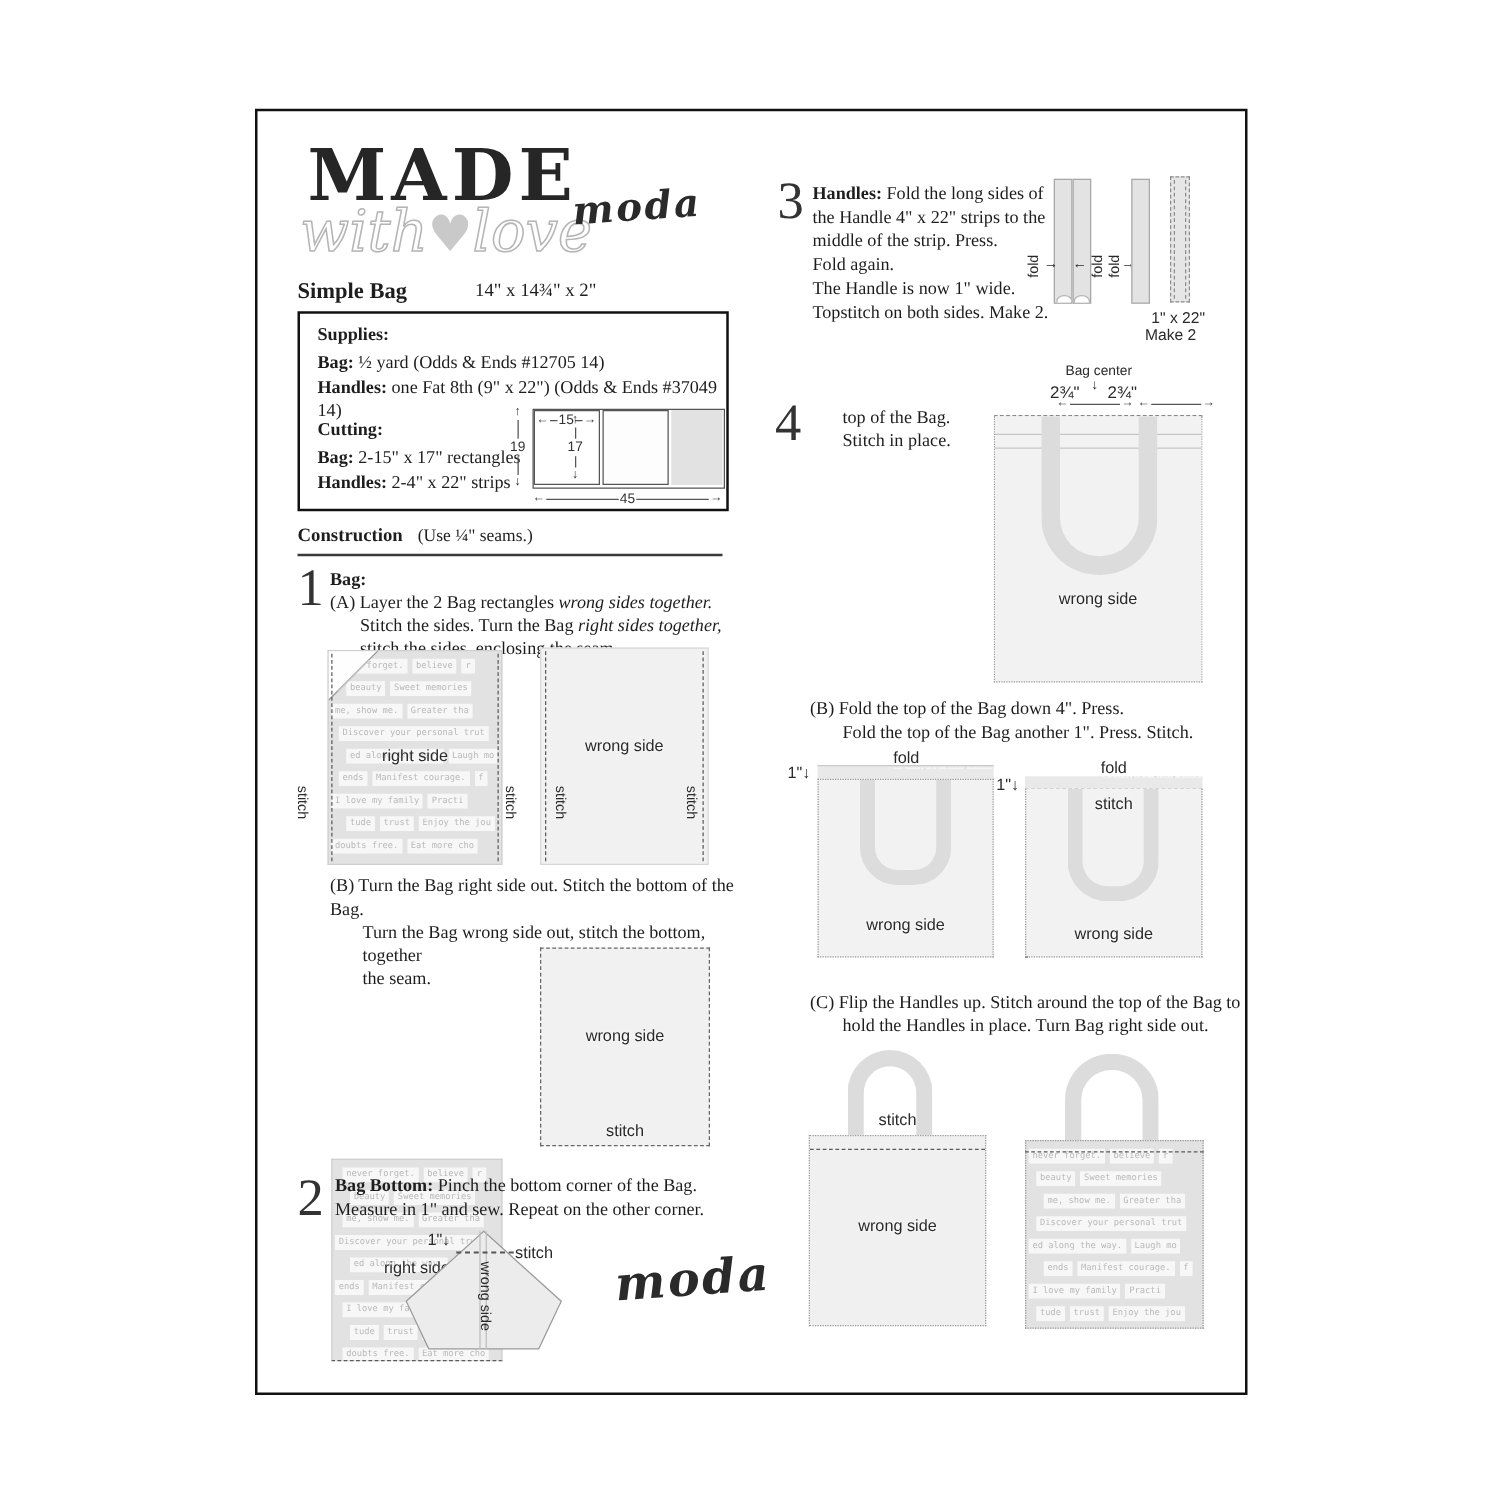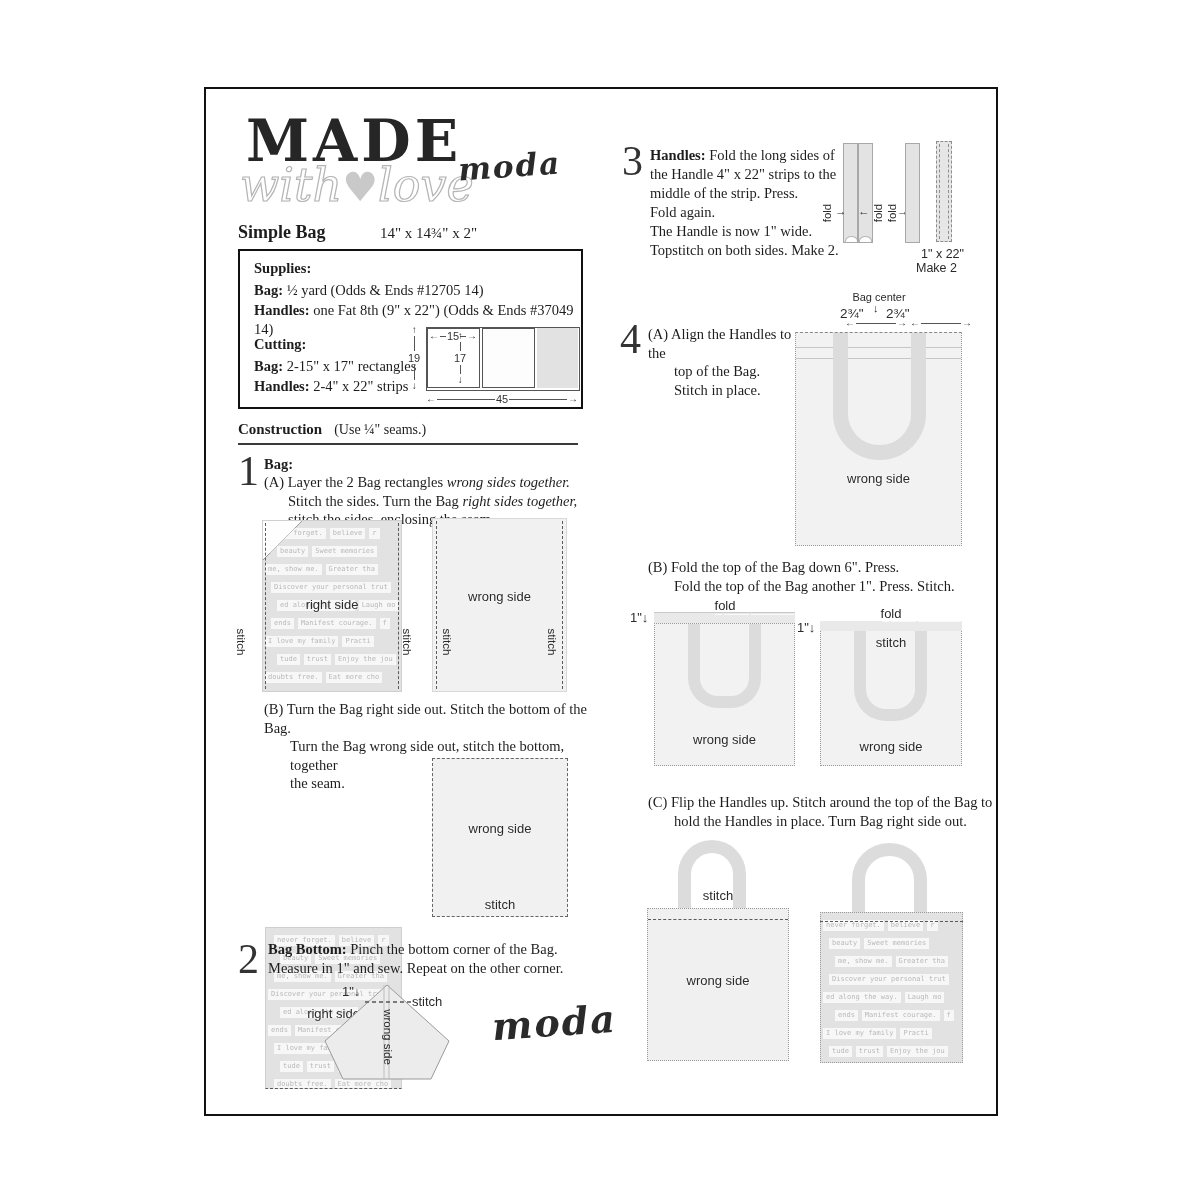--- a/index.html
+++ b/index.html
@@ -249,21 +249,20 @@
   <div class="strip" style="left:905px;top:143px;width:13px;height:98px;"></div>
   <div class="strip" style="left:936px;top:141px;width:14px;height:99px;border:1px dashed #8d8d8d;background:#e6e6e6;">
     <div class="stitch-v" style="left:2px;border-left:1px dashed #8d8d8d;"></div>
     <div class="stitch-v" style="right:2px;border-left:1px dashed #8d8d8d;"></div>
   </div>
   <div class="abs small-lbl" style="left:916px;top:247px;width:48px;text-align:right;font-size:12.5px;">1" x 22"</div>
   <div class="abs small-lbl" style="left:916px;top:261px;width:48px;text-align:left;font-size:12.5px;">Make 2</div>
 
   <div class="abs stepnum" style="left:620px;top:318px;">4</div>
   <div class="abs ser body-txt" style="left:648px;top:325px;width:160px;">
-    <div>(A) Align the Handles to the</div>
     <div style="padding-left:26px;">top of the Bag.</div>
     <div style="padding-left:26px;">Stitch in place.</div>
   </div>
 
   <div class="abs small-lbl" style="left:843px;top:291px;width:72px;text-align:center;font-size:11px;">Bag center</div>
   <div class="abs small-lbl" style="left:873px;top:302px;font-size:11px;">↓</div>
   <div class="abs small-lbl" style="left:840px;top:306px;font-size:13.5px;">2¾"</div>
   <div class="abs small-lbl" style="left:886px;top:306px;font-size:13.5px;">2¾"</div>
   <div class="dimh" style="left:845px;top:318px;width:62px;">
       <span class="ah">←</span>
@@ -277,21 +276,21 @@
     </div>
 
   <div class="abs bag-dotted" style="left:795px;top:332px;width:165px;height:212px;border-top:1.5px dashed #888;">
     <div class="hline" style="top:14px;"></div>
     <div class="hline" style="top:25px;"></div>
     <div class="handleU" style="left:37px;top:0;width:63px;height:112px;"></div>
     <div class="center-lbl lbl" style="top:138px;">wrong side</div>
   </div>
 
   <div class="abs ser body-txt" style="left:648px;top:558px;width:340px;">
-    <div>(B) Fold the top of the Bag down 6". Press.</div>
+    <div>(B) Fold the top of the Bag down 4". Press.</div>
     <div style="padding-left:26px;">Fold the top of the Bag another 1". Press. Stitch.</div>
   </div>
 
   <div class="abs small-lbl" style="left:700px;top:598px;width:50px;text-align:center;font-size:13px;">fold</div>
   <div class="abs small-lbl" style="left:630px;top:610px;font-size:13px;"><span>1"</span><span>↓</span></div>
   <div class="abs" style="left:654px;top:612px;width:141px;height:154px;">
     <div class="abs fabric fabric-sm flip" style="left:0;top:0;width:141px;height:11px;border-bottom:1px solid #b8b8b8;opacity:0.75;">
         <div class="fab-row"><span class="chip">never forget.</span><span class="chip">believe</span><span class="chip">r</span></div>
         <div class="fab-row"></div>
       </div>

